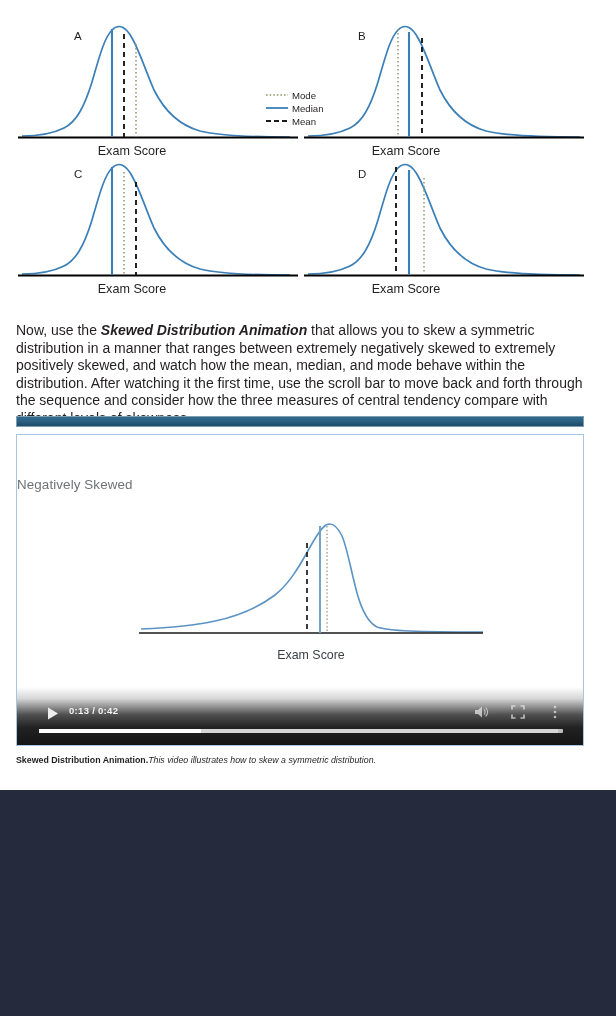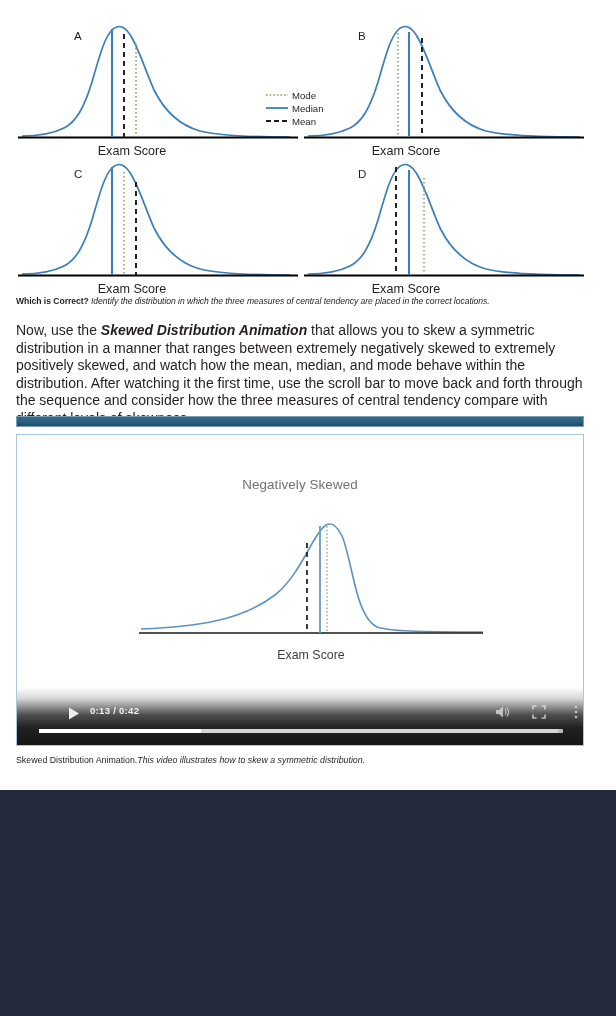--- a/index.html
+++ b/index.html
@@ -81,21 +81,20 @@
     left: 0; top: 0;
     width: 566px;
     height: 255px;
     background: #ffffff;
   }
   .video-title {
     position: absolute;
     left: 0;
     top: 42px;
     width: 566px;
-    text-align: center;
     font-size: 13.4px;
     color: #6f7276;
     letter-spacing: 0.1px;
   }
   .video-chart { position: absolute; left: 0; top: 62px; }
 
   
   .video-controls {
     position: absolute;
     left: 0;
@@ -108,21 +107,20 @@
                 rgba(40,40,40,0.82) 48%,
                 rgba(22,22,22,0.95) 70%,
                 rgba(16,16,16,0.98) 100%);
   }
   .ctrl-row {
     position: absolute;
     left: 0;
     top: 15px;
     width: 566px;
     height: 22px;
-    margin-left: 21px;
   }
   .play-btn {
     position: absolute;
     left: 30px;
     top: 4px;
     width: 12px;
     height: 13px;
   }
   .time-label {
     position: absolute;
@@ -178,21 +176,21 @@
     left: 16px;
     top: 754px;
     width: 568px;
     font-size: 8.8px;
     line-height: 12px;
     font-style: italic;
     color: #231f20;
   }
   .video-caption b {
     font-style: normal;
-    font-weight: normal;
+    font-weight: bold;
     margin-top: 19px;
   }
 
   
   .bottom-fill {
     position: absolute;
     left: 0;
     top: 790px;
     width: 616px;
     height: 226px;
@@ -260,23 +258,20 @@
                C506,274 536,275 580,275" fill="none" stroke="#3b7fb8" stroke-width="1.7"></path>
       <line x1="304" y1="275.5" x2="584" y2="275.5" stroke="#000000" stroke-width="2"></line>
       <line x1="396" y1="167" x2="396" y2="275" stroke="#1a1a1a" stroke-width="1.9" stroke-dasharray="5,4"></line>
       <line x1="409" y1="170" x2="409" y2="275" stroke="#3b7fb8" stroke-width="2.1"></line>
       <line x1="424" y1="178" x2="424" y2="275" stroke="#8c9a6a" stroke-width="1.5" stroke-dasharray="1.6,2.4"></line>
       <text x="358" y="178" font-family="Liberation Sans, sans-serif" font-size="11.5" fill="#231f20">D</text>
       <text x="406" y="293" text-anchor="middle" font-family="Liberation Sans, sans-serif" font-size="12.6" fill="#231f20">Exam Score</text>
     </g>
   </svg>
 
-  <div class="fig-caption">
-    <b>Which is Correct?</b><span> Identify the distribution in which the three measures of central tendency are placed in the correct locations.</span>
-  </div>
 </div>
 
 <div class="body-text">
   <span>Now, use the </span><b>Skewed Distribution Animation</b><span> that allows you to skew a symmetric distribution in a manner that ranges between extremely negatively skewed to extremely positively skewed, and watch how the mean, median, and mode behave within the distribution. After watching it the first time, use the scroll bar to move back and forth through the sequence and consider how the three measures of central tendency compare with different levels of skewness.</span>
 </div>
 
 <div class="divider-bar"></div>
 
 <div class="video-card">
 

